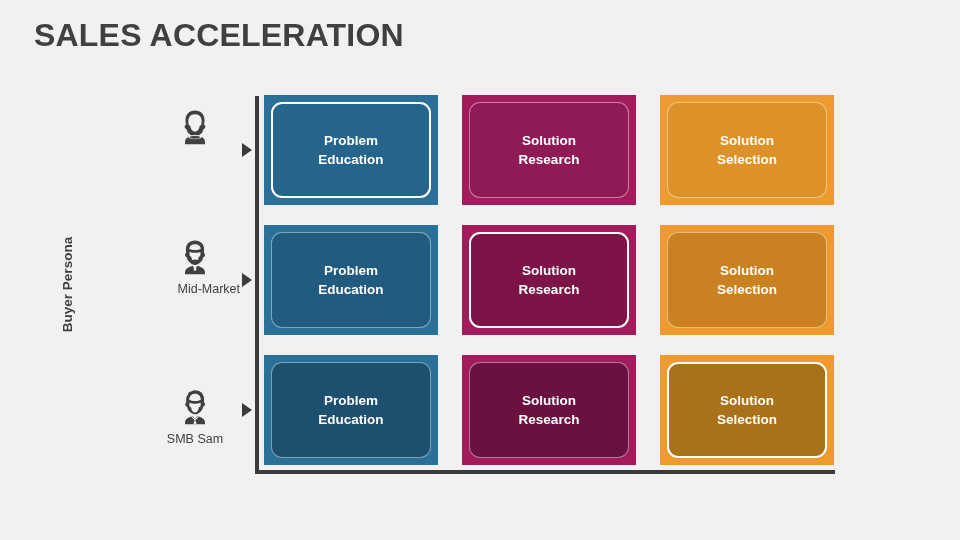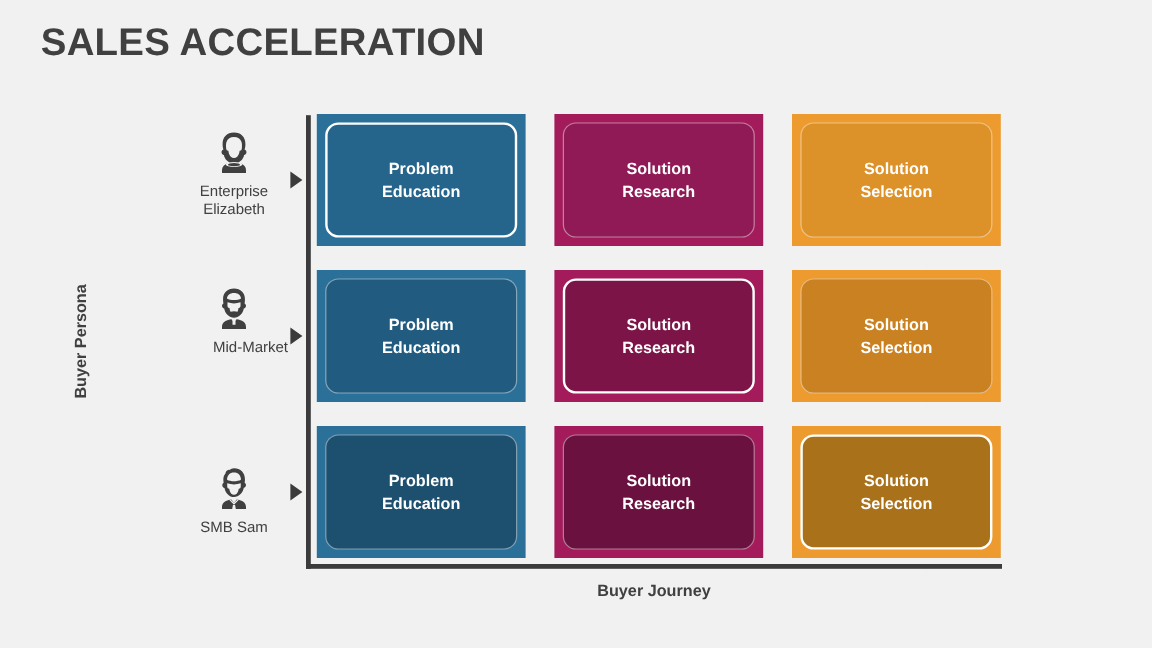--- a/index.html
+++ b/index.html
@@ -136,35 +136,32 @@
 <body>
 
 <div id="slide" style="background: rgb(241, 241, 241);">
 
   <div id="page-title" style="color: rgb(64, 64, 64);">SALES ACCELERATION</div>
 
   <div id="axis-vertical" style="background: rgb(59, 59, 59);"></div>
   <div id="axis-horizontal" style="background: rgb(59, 59, 59);"></div>
 
   <div id="axis-title-y">Buyer Persona</div>
-  <div id="axis-title-x">Buyer Journey</div>
 
   <div id="persona-column">
       <div class="persona" style="top: 108px;">
         <span class="persona-icon"><svg viewBox="0 0 64 64" width="40" height="40" aria-hidden="true">
             <g fill="#404040">
               <path d="M32 4c-9.5 0-15.2 6.2-15.2 15.3 0 3.2.3 5.2 1.1 7.2-1.6.6-2.5 2-2.5 3.6 0 2 1.3 3.4 3.1 3.7.6 3 2 5.6 4 7.5 2.6 2.5 6 3.9 9.5 3.9s6.9-1.4 9.5-3.9c2-1.9 3.4-4.5 4-7.5 1.8-.3 3.1-1.7 3.1-3.7 0-1.6-.9-3-2.5-3.6.8-2 1.1-4 1.1-7.2C47.2 10.2 41.5 4 32 4z"></path>
               <path d="M32 10c5 0 8.5 2.4 9.9 6.3.8 2.2.9 4.9.6 8.2-.2 2.1-.6 3.2-1.6 3.4l-1.4.3-.2 1.4c-.4 2.7-1.5 5-3.1 6.5-1.2 1.1-2.6 1.7-4.2 1.7s-3-.6-4.2-1.7c-1.6-1.5-2.7-3.8-3.1-6.5l-.2-1.4-1.4-.3c-1-.2-1.4-1.3-1.6-3.4-.3-3.3-.2-6 .6-8.2C23.5 12.4 27 10 32 10z" fill="#f1f1f1"></path>
               <path d="M16 54.5c0-5.3 3.2-8.1 8.6-9.9 2.4-.8 4.8-1.3 7.4-1.3s5 .5 7.4 1.3c5.4 1.8 8.6 4.6 8.6 9.9v3.5H16v-3.5z"></path>
               <ellipse cx="32" cy="46.5" rx="11" ry="3.4" fill="#f1f1f1"></ellipse>
               <ellipse cx="32" cy="46.8" rx="8" ry="2.2" fill="#404040"></ellipse>
             </g>
           </svg></span>
-        <div class="persona-label">Enterprise
-Elizabeth</div>
       </div>
       <div class="persona-arrow" style="top: 143px; border-left-color: rgb(59, 59, 59);"></div>
       <div class="persona" style="top: 238px; text-align: right;">
         <span class="persona-icon"><svg viewBox="0 0 64 64" width="40" height="40" aria-hidden="true">
             <g fill="#404040">
               <path d="M32 4c-8.8 0-14.6 5.6-14.6 14.2 0 2.3.2 4 .5 5.6-1.2.6-1.9 1.8-1.9 3.2 0 1.9 1.2 3.3 2.9 3.6.6 3.3 2.1 6.2 4.3 8.3C25.8 41.5 28.8 43 32 43s6.2-1.5 8.8-4.1c2.2-2.1 3.7-5 4.3-8.3 1.7-.3 2.9-1.7 2.9-3.6 0-1.4-.7-2.6-1.9-3.2.3-1.6.5-3.3.5-5.6C46.6 9.6 40.8 4 32 4z"></path>
               <path d="M32 9.8c5.6 0 8.8 2.8 9.4 7.4-2.3 1.3-5.6 2.1-9.4 2.1s-7.1-.8-9.4-2.1c.6-4.6 3.8-7.4 9.4-7.4z" fill="#f1f1f1"></path>
               <path d="M23.4 22.2c2.6 1 5.5 1.5 8.6 1.5s6-.5 8.6-1.5c.2 1.3.2 2.7.1 4.3-.1 1.8-.5 2.8-1.4 3l-1.3.3-.2 1.3c-.2 1.5-.6 2.8-1.2 3.9-1.3-.5-2.9-.8-4.6-.8s-3.3.3-4.6.8c-.6-1.1-1-2.4-1.2-3.9l-.2-1.3-1.3-.3c-.9-.2-1.3-1.2-1.4-3-.1-1.6-.1-3 .1-4.3z" fill="#f1f1f1"></path>
               <path d="M16 55.3c0-5 3-7.7 8.1-9.4 1.4-.5 2.9-.8 4.4-1l3.5 4 3.5-4c1.5.2 3 .5 4.4 1 5.1 1.7 8.1 4.4 8.1 9.4V58H16v-2.7z"></path>
               <path d="M30 45.2h4v7h-4z" fill="#f1f1f1"></path>

